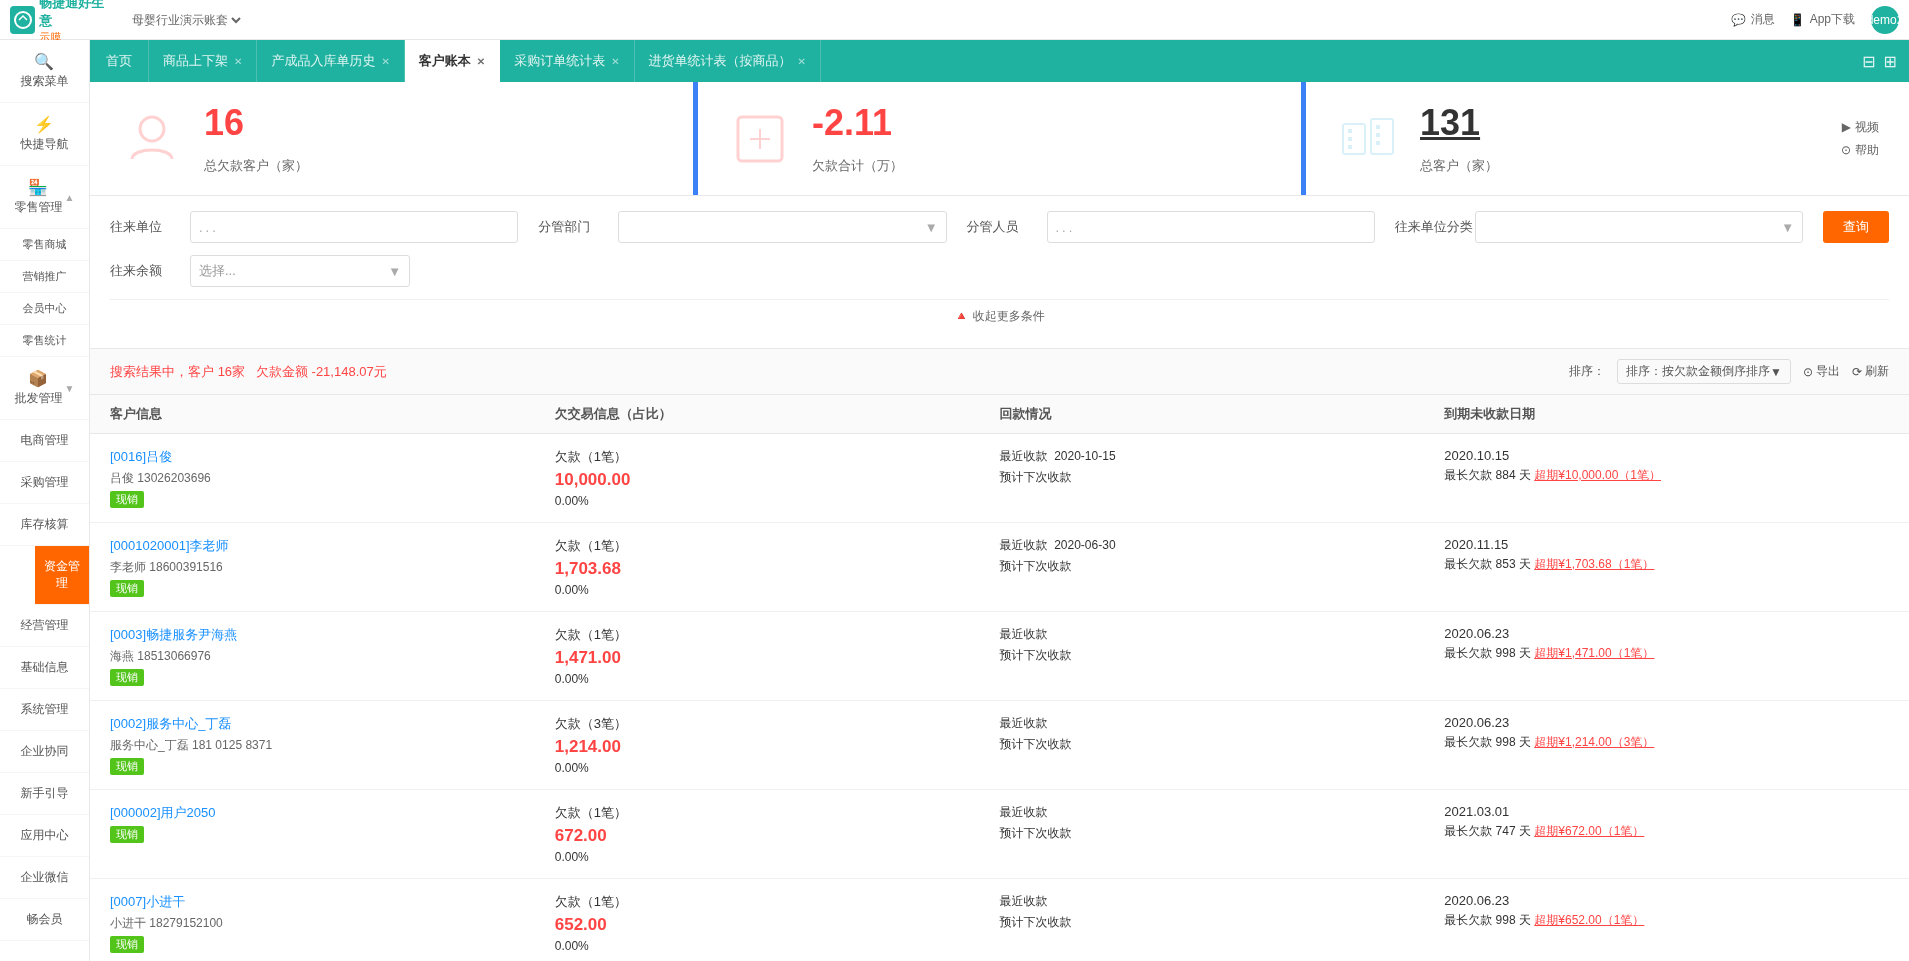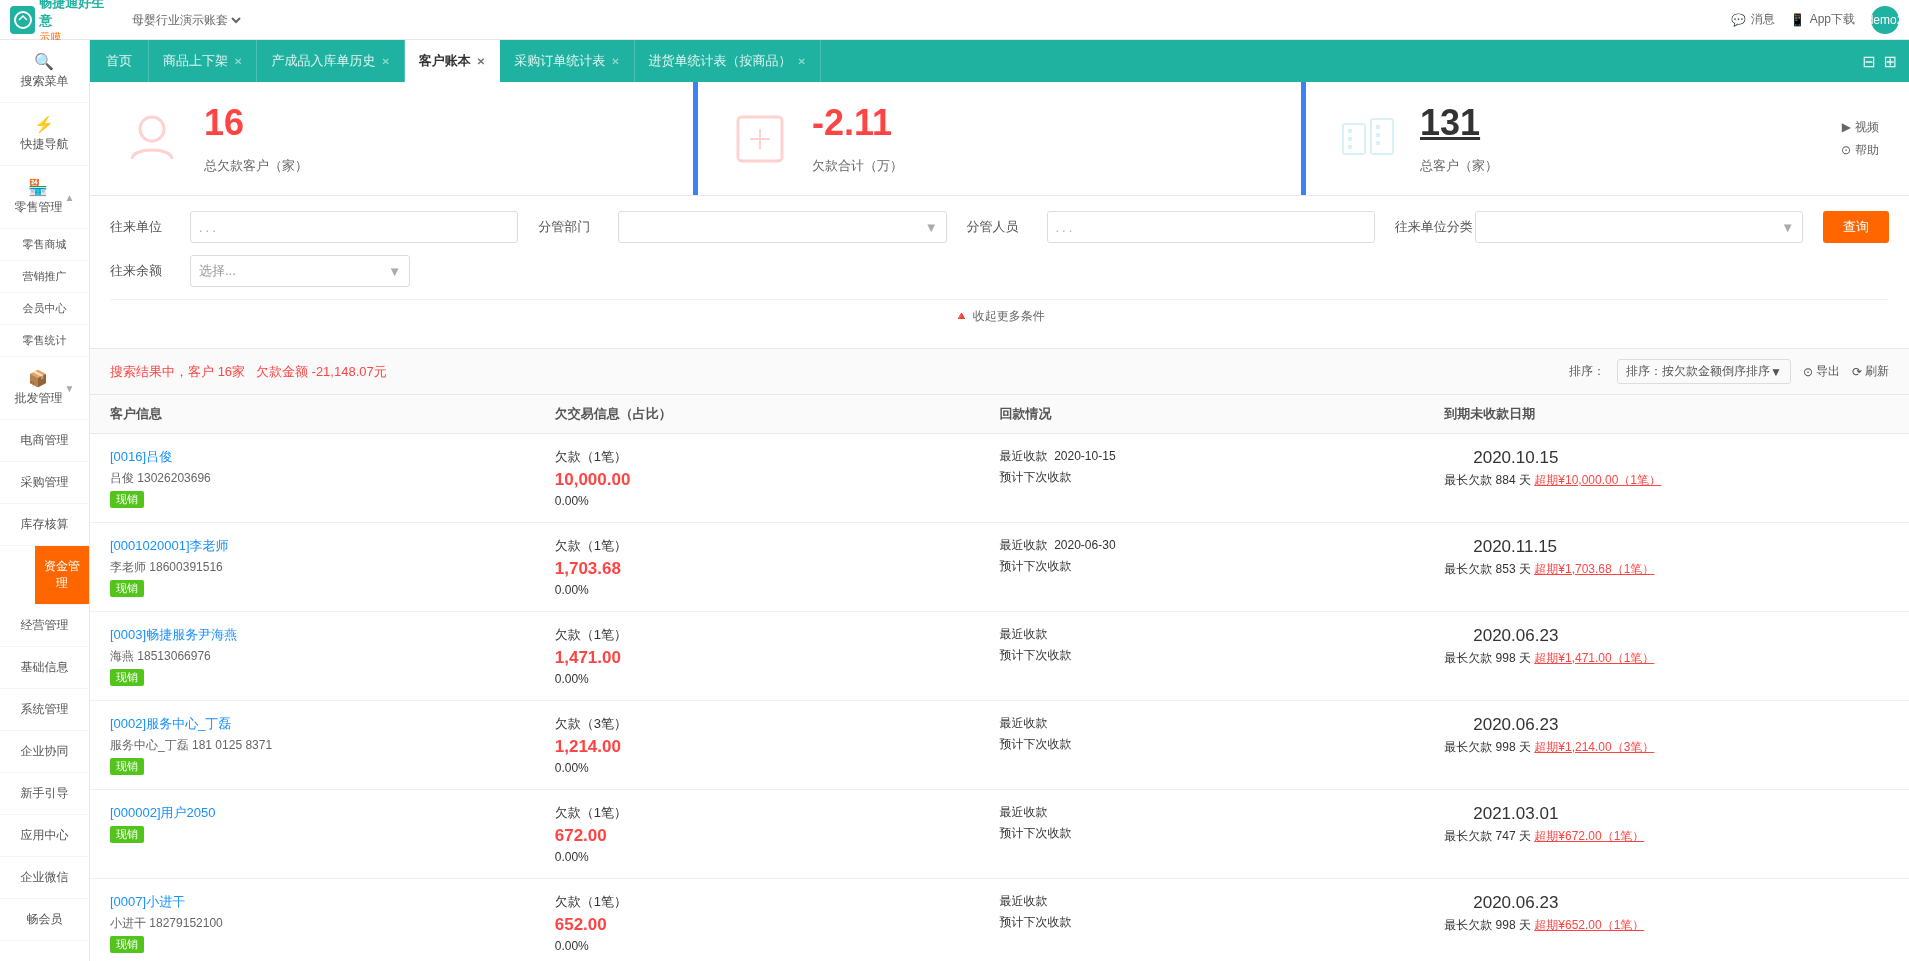--- a/index.html
+++ b/index.html
@@ -84,21 +84,21 @@
 
     .debt-info { display: flex; flex-direction: column; gap: 4px; }
     .debt-count { font-size: 13px; color: #333; }
     .debt-amount { color: #ff4444; font-size: 17px; font-weight: bold; }
     .debt-percent { font-size: 12px; color: #333; }
 
     .repayment-info { display: flex; flex-direction: column; gap: 4px; }
     .repayment-label { font-size: 12px; color: #333; }
 
     .overdue-info { display: flex; flex-direction: column; gap: 4px; }
-    .overdue-date { font-size: 17px; color: #333; margin-left: 29px; }
+    .overdue-date { font-size: 13px; color: #333; }
     .overdue-days { font-size: 12px; color: #333; }
     .overdue-link { color: #ff4444; font-size: 12px; cursor: pointer; text-decoration: underline; }
 
     
     ::-webkit-scrollbar { width: 6px; height: 6px; }
     ::-webkit-scrollbar-track { background: #f1f1f1; }
     ::-webkit-scrollbar-thumb { background: #ccc; border-radius: 3px; }
   </style>
 </head>
 <body>

